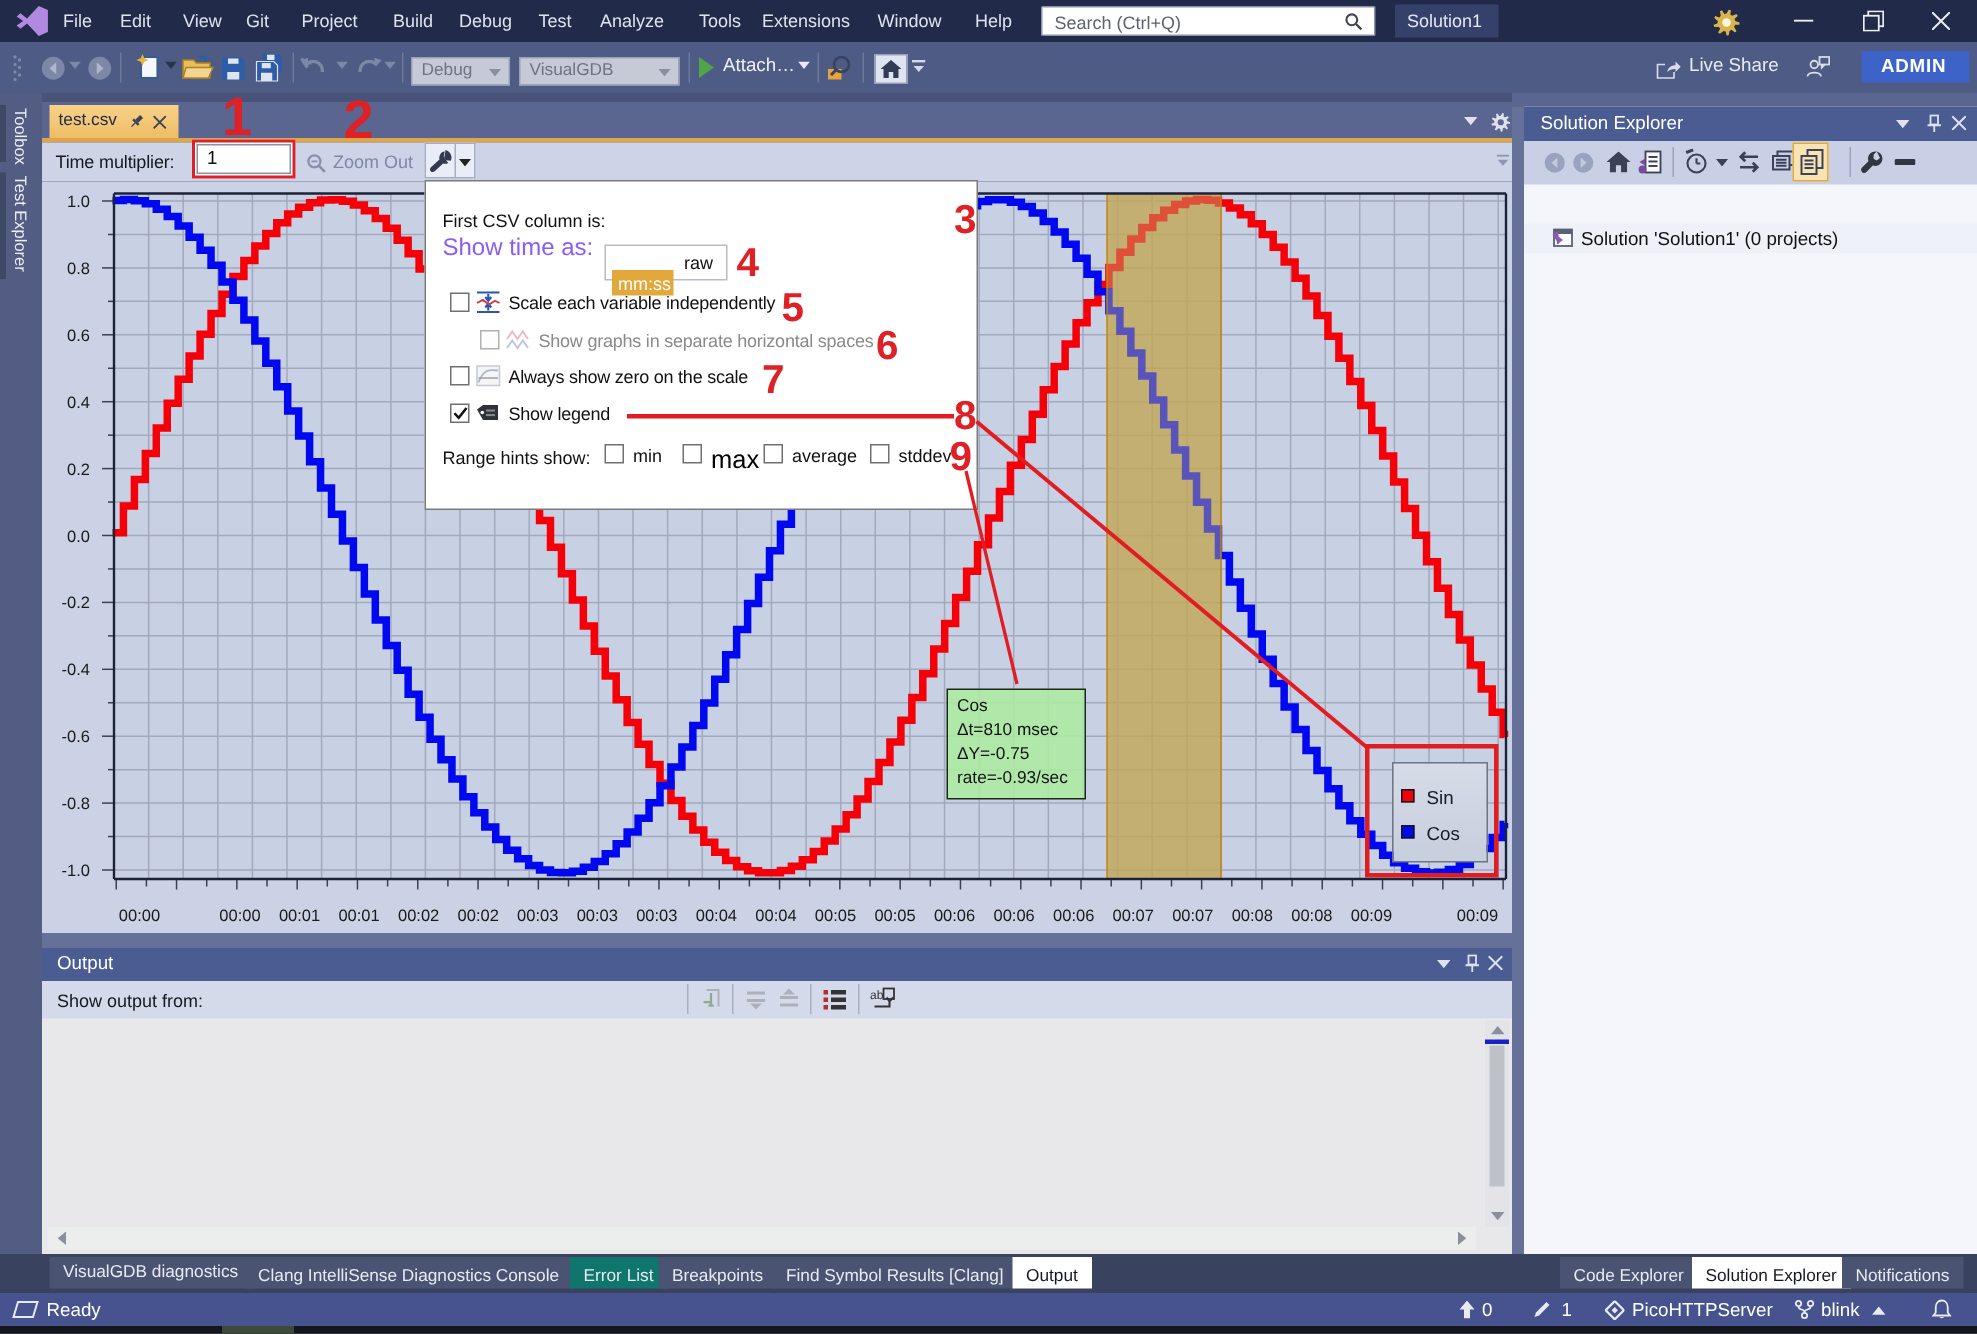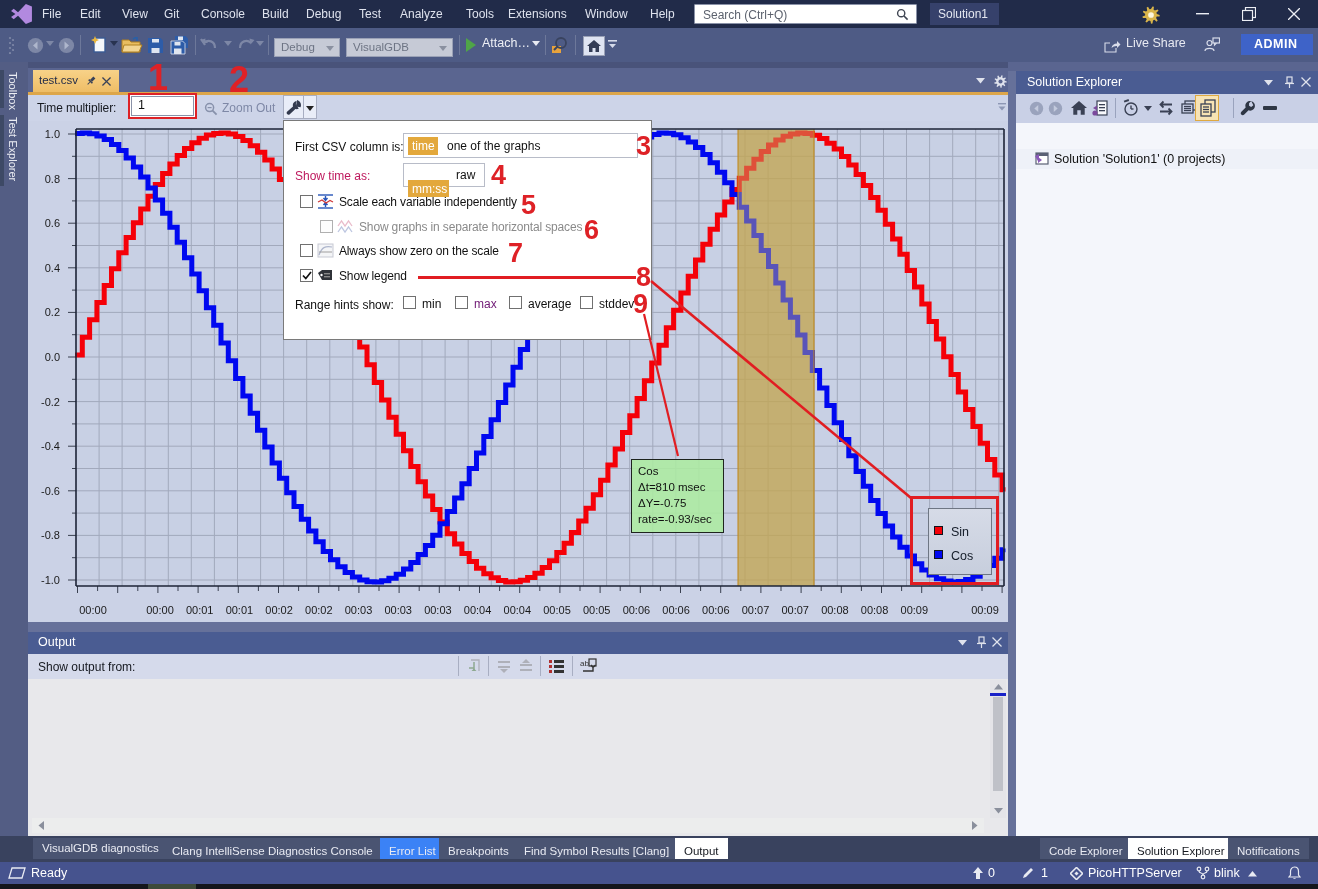--- a/index.html
+++ b/index.html
@@ -9,21 +9,21 @@
 <body>
 
 <div class="abs" style="left:0;top:0;width:1318px;height:28px;background:#212b49">
   <svg class="abs" style="left:11px;top:4px" width="21" height="20" viewBox="0 0 24 23">
     <path fill="#b289e0" d="M0 8 L3 5.5 L8 9.5 L17 0 L24 3 V20 L17 23 L8 13.5 L3 17.5 L0 15 L5 11.5 Z M10 11.5 L17 6 V17 Z"></path>
   </svg>
   <div class="txt" style="left:42px;top:7px;font-size:12px;color:#dfe3ee">File</div>
   <div class="txt" style="left:80px;top:7px;font-size:12px;color:#dfe3ee">Edit</div>
   <div class="txt" style="left:122px;top:7px;font-size:12px;color:#dfe3ee">View</div>
   <div class="txt" style="left:164px;top:7px;font-size:12px;color:#dfe3ee">Git</div>
-  <div class="txt" style="left:201px;top:7px;font-size:12px;color:#dfe3ee">Console</div>
+  <div class="txt" style="left:201px;top:7px;font-size:12px;color:#dfe3ee">Project</div>
   <div class="txt" style="left:262px;top:7px;font-size:12px;color:#dfe3ee">Build</div>
   <div class="txt" style="left:306px;top:7px;font-size:12px;color:#dfe3ee">Debug</div>
   <div class="txt" style="left:359px;top:7px;font-size:12px;color:#dfe3ee">Test</div>
   <div class="txt" style="left:400px;top:7px;font-size:12px;color:#dfe3ee">Analyze</div>
   <div class="txt" style="left:466px;top:7px;font-size:12px;color:#dfe3ee">Tools</div>
   <div class="txt" style="left:508px;top:7px;font-size:12px;color:#dfe3ee">Extensions</div>
   <div class="txt" style="left:585px;top:7px;font-size:12px;color:#dfe3ee">Window</div>
   <div class="txt" style="left:650px;top:7px;font-size:12px;color:#dfe3ee">Help</div>
   <div class="abs" style="left:694px;top:3.5px;width:223px;height:20px;background:#fff;border:1px solid #8a92a8;border-radius:1px">
     <div class="txt" style="left:8px;top:3px;font-size:12px;color:#5c626e">Search (Ctrl+Q)</div>
@@ -421,27 +421,21 @@
       <text x="755.5" y="614" text-anchor="middle">00:07</text>
       <text x="795.2" y="614" text-anchor="middle">00:07</text>
       <text x="834.9" y="614" text-anchor="middle">00:08</text>
       <text x="874.6" y="614" text-anchor="middle">00:08</text>
       <text x="914.3" y="614" text-anchor="middle">00:09</text>
       <text x="985" y="614" text-anchor="middle">00:09</text>
     </g>
 </svg>
 <div class="abs" style="left:283px;top:120px;width:369px;height:220px;background:#fff;border:1px solid #7a7a7a">
   <div class="txt" style="left:11px;top:19px;font-size:12px;color:#111">First CSV column is:</div>
-  <div class="abs" style="left:119px;top:12px;width:235px;height:25px;border:1px solid #b8bcc8">
-    <div class="abs" style="left:4px;top:3px;width:30px;height:18px;background:#e3a83c">
-        <div class="txt" style="left:4px;top:2px;font-size:12px;color:#fff">time</div>
-      </div>
-    <div class="txt" style="left:43px;top:5px;font-size:12px;color:#111">one of the graphs</div>
-  </div>
-  <div class="txt" style="left:11px;top:48px;font-size:12px;color:#be185d">Show time as:</div>
+  <div class="txt" style="left:11px;top:36px;font-size:16px;color:#8b5cf6">Show time as:</div>
   <div class="abs" style="left:119px;top:42px;width:82px;height:24px;border:1px solid #b8bcc8">
     <div class="abs" style="left:4px;top:16px;width:41px;height:17px;background:#e3a83c">
         <div class="txt" style="left:4px;top:2px;font-size:12px;color:#fff">mm:ss</div>
       </div>
     <div class="txt" style="left:52px;top:4px;font-size:12px;color:#111">raw</div>
   </div>
   <div class="abs" style="left:16px;top:74px;width:13px;height:13px;border:1px solid #707070;background:#fff"></div>
   <svg class="abs" style="left:33px;top:73px" width="17" height="15" viewBox="0 0 17 15">
       <g stroke="#2855b8" stroke-width="1.4" fill="none">
         <line x1="1" y1="1" x2="16" y2="1"></line>
@@ -474,21 +468,21 @@
       <path d="M1 4 L5 1 L15 1 L15 11 L5 11 Z" fill="#2f3238"></path>
       <circle cx="4.5" cy="6" r="1.2" fill="#fff"></circle>
       <rect x="7" y="4" width="6" height="1.4" fill="#888"></rect>
       <rect x="7" y="7" width="6" height="1.4" fill="#888"></rect>
     </svg>
   <div class="txt" style="letter-spacing:-0.15px;left:55px;top:148px;font-size:12px;color:#111">Show legend</div>
   <div class="txt" style="left:11px;top:177px;font-size:12px;color:#111">Range hints show:</div>
   <div class="abs" style="left:119px;top:175px;width:13px;height:13px;border:1px solid #707070;background:#fff"></div>
   <div class="txt" style="left:138px;top:176px;font-size:12px;color:#111">min</div>
   <div class="abs" style="left:171px;top:175px;width:13px;height:13px;border:1px solid #707070;background:#fff"></div>
-  <div class="txt" style="left:190px;top:176px;font-size:12px;color:#701a75">max</div>
+  <div class="txt" style="left:190px;top:176px;font-size:17px;color:#000000">max</div>
   <div class="abs" style="left:225px;top:175px;width:13px;height:13px;border:1px solid #707070;background:#fff"></div>
   <div class="txt" style="left:244px;top:176px;font-size:12px;color:#111">average</div>
   <div class="abs" style="left:296px;top:175px;width:13px;height:13px;border:1px solid #707070;background:#fff"></div>
   <div class="txt" style="left:315px;top:176px;font-size:12px;color:#111">stddev</div>
 </div>
 
 <div class="abs" style="left:631px;top:459px;width:93px;height:74px;background:rgba(172,234,160,0.88);border:1px solid #1e241e">
   <div class="txt" style="left:6px;top:5px;font-size:11.5px;color:#111">Cos</div>
   <div class="txt" style="left:6px;top:21px;font-size:11.5px;color:#111">Δt=810 msec</div>
   <div class="txt" style="left:6px;top:37px;font-size:11.5px;color:#111">ΔY=-0.75</div>
@@ -674,21 +668,21 @@
       </svg>
     <svg class="abs" style="right:6px;top:3px" width="6" height="9">
         <path d="M0 0 L0 9 L5.5 4.5 Z" fill="#8a8f9c"></path>
       </svg>
   </div>
 </div>
 
 <div class="abs" style="left:0;top:836px;width:1318px;height:26px;background:#39425e">
   <div class="abs" style="left:33px;top:2px;height:21px;background:#4a5472;padding:0 9px 0"><span style="font-size:11.5px;color:#e8eaf2">VisualGDB diagnostics</span></div>
   <div class="abs" style="left:163px;top:2px;height:21px;background:#4a5472;padding:3px 9px 0"><span style="font-size:11.5px;color:#e8eaf2">Clang IntelliSense Diagnostics Console</span></div>
-  <div class="abs" style="left:380px;top:2px;height:21px;background:#3b82f6;padding:3px 9px 16px"><span style="font-size:11.5px;color:#e8eaf2">Error List</span></div>
+  <div class="abs" style="left:380px;top:2px;height:21px;background:#0f766e;padding:3px 9px 16px"><span style="font-size:11.5px;color:#e8eaf2">Error List</span></div>
   <div class="abs" style="left:439px;top:2px;height:21px;background:#4a5472;padding:3px 9px 0"><span style="font-size:11.5px;color:#e8eaf2">Breakpoints</span></div>
   <div class="abs" style="left:515px;top:2px;height:21px;background:#4a5472;padding:3px 9px 0"><span style="font-size:11.5px;color:#e8eaf2">Find Symbol Results [Clang]</span></div>
   <div class="abs" style="left:675px;top:2px;height:21px;background:#fff;padding:3px 9px 0"><span style="font-size:11.5px;color:#15181f">Output</span></div>
   <div class="abs" style="left:1040px;top:2px;height:21px;background:#4a5472;padding:3px 9px 0"><span style="font-size:11.5px;color:#e8eaf2">Code Explorer</span></div>
   <div class="abs" style="left:1128px;top:2px;height:21px;background:#fff;padding:3px 9px 0"><span style="font-size:11.5px;color:#15181f">Solution Explorer</span></div>
   <div class="abs" style="left:1228px;top:2px;height:21px;background:#4a5472;padding:3px 9px 0"><span style="font-size:11.5px;color:#e8eaf2">Notifications</span></div>
 </div>
 
 <div class="abs" style="left:0;top:862px;width:1318px;height:22px;background:#46538e">
   <svg class="abs" style="left:8px;top:5px" width="18" height="12" viewBox="0 0 18 12" fill="none" stroke="#e8eaf2" stroke-width="1.3">

